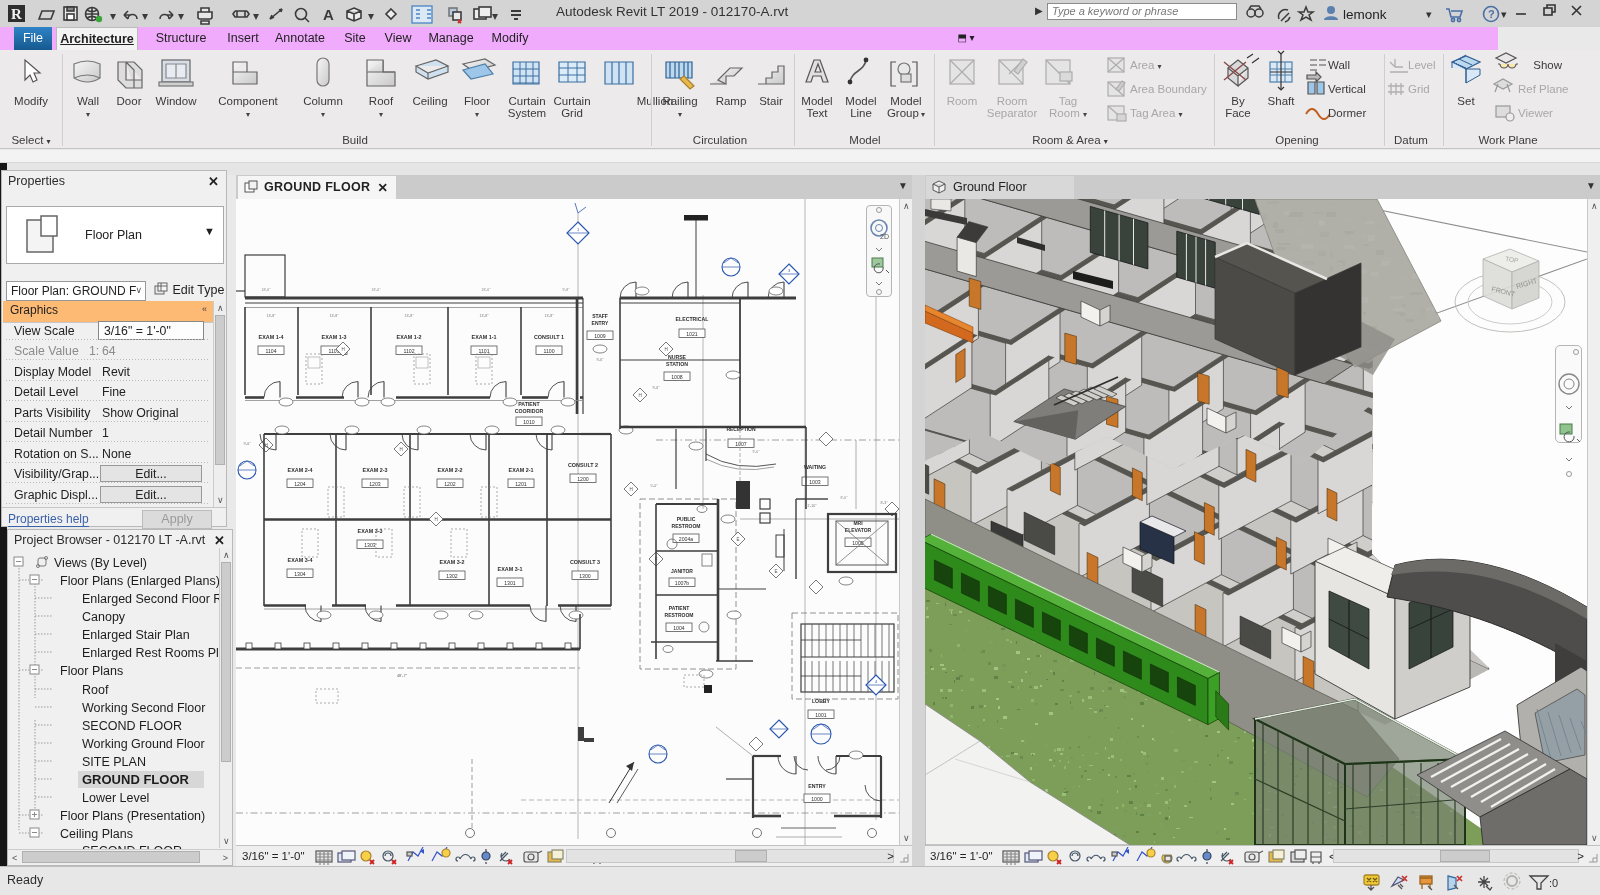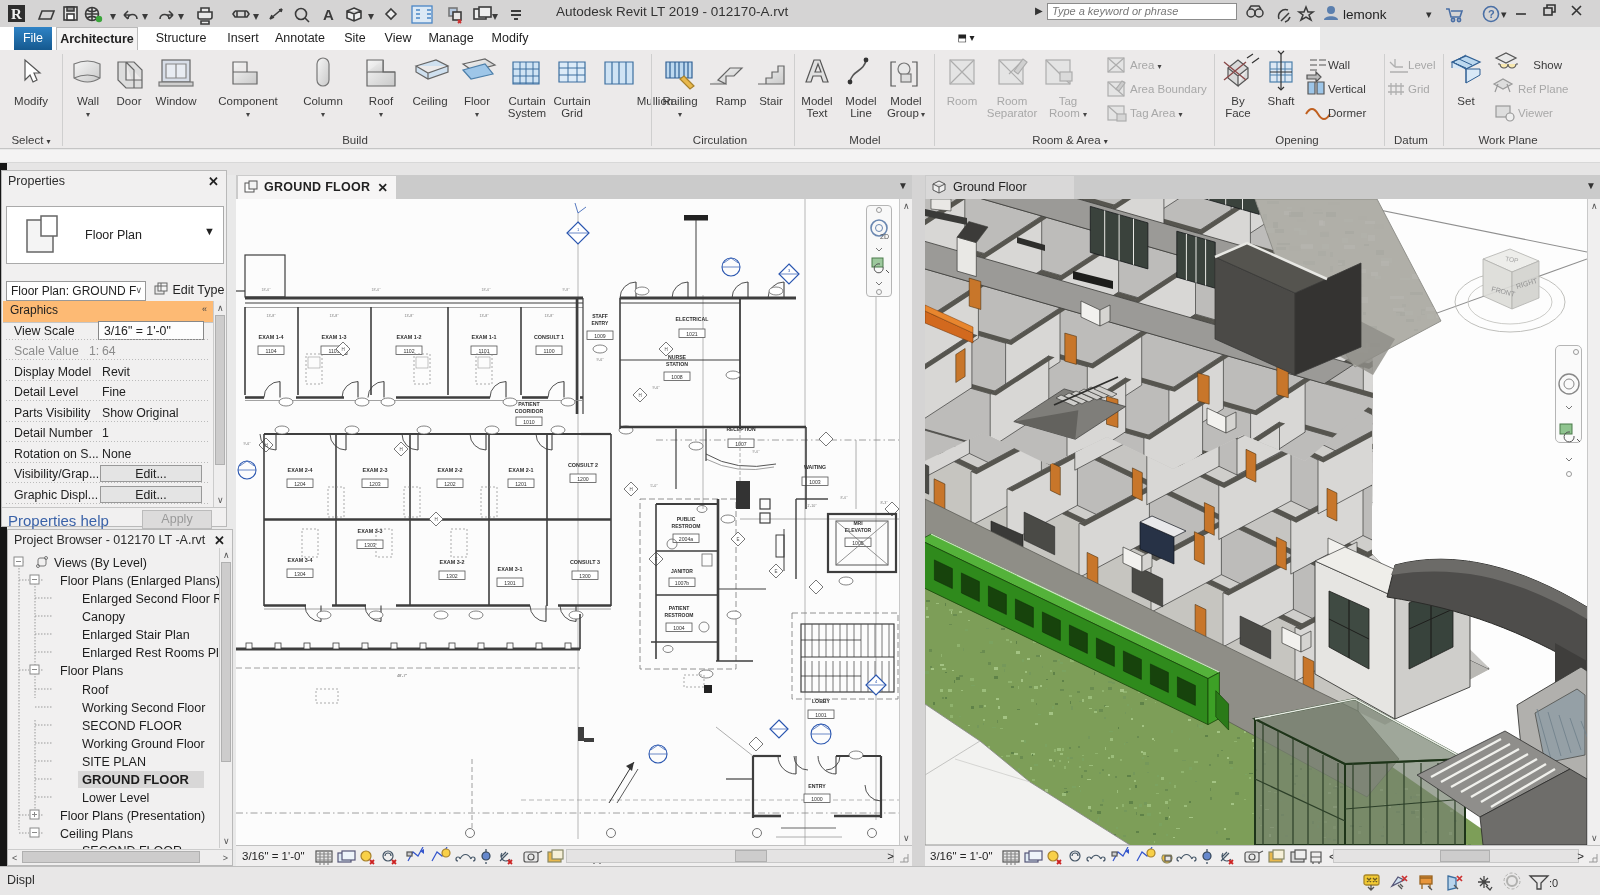--- a/index.html
+++ b/index.html
@@ -5,24 +5,24 @@
   * { margin:0; padding:0; box-sizing:border-box; }
   html,body { width:1600px; height:895px; overflow:hidden; font-family:"Liberation Sans", sans-serif; }
   body { position:relative; background:#e9e9e9; }
   .abs { position:absolute; }
   
   #titlebar { left:0; top:0; width:1600px; height:27px; background:#d5d4d4; }
   #titlebar .ic { position:absolute; top:3px; }
   .ttl { position:absolute; top:4px; font-size:13.5px; color:#333; }
   #searchbox { position:absolute; left:1047px; top:3px; width:190px; height:17px; background:#fff; border:1px solid #8c8c8c; font-style:italic; color:#777; font-size:11px; padding-left:4px; line-height:15px;}
   
-  #tabrow { left:0; top:27px; width:1320px; height:23px; background:#ffffff; }
+  #tabrow { left:0; top:27px; width:1498px; height:23px; background:#f0abfc; }
   .rtab { position:absolute; top:0; height:23px; font-size:12.5px; color:#222; text-align:center; line-height:22px; }
   #filetab { left:14px; width:38px; background:linear-gradient(#2f83c6,#15598f); color:#fff; }
-  #archtab { left:56px; width:82px; background:#f4f3f3; border:1px solid #bbb; border-bottom:none; font-weight:bold;}
+  #archtab { left:56px; width:82px; background:#f4f3f3; border:1px solid #bbb; border-bottom:none; font-weight:bold;text-decoration:underline;}
   
   #ribbon { left:0; top:50px; width:1600px; height:99px; background:#eceaea; border-bottom:1px solid #c5c5c5; }
   .rsep { position:absolute; top:4px; width:1px; height:92px; background:#cfcfcf; }
   .rlbl { position:absolute; top:84px; font-size:11.5px; color:#3c3c3c; text-align:center; }
   .rbtn { position:absolute; font-size:11.5px; color:#3a3a3a; text-align:center; }
   .rbtn.gray { color:#a8a8a8; }
   .dda { font-size:8px; color:#444; line-height:5px;}
   #belowrib1 { left:0; top:150px; width:1600px; height:13px; background:#f4f3f3; border-bottom:1px solid #d8d8d8;}
   #belowrib2 { left:0; top:163px; width:1600px; height:12px; background:#e6e5e5; }
   
@@ -344,21 +344,21 @@
  <div class="dotline" style="top:168px"></div>
     <div class="dotline" style="top:188px"></div>
  <div class="dotline" style="top:209px"></div>
     <div class="dotline" style="top:229px"></div>
  <div class="dotline" style="top:250px"></div>
     <div class="dotline" style="top:270px"></div>
  <div class="dotline" style="top:291px"></div>
     <div class="dotline" style="top:311px"></div>
  <div class="dotline" style="top:332px"></div>
  <div class="abs" style="left:0;top:336px;width:224px;height:23px;border-top:1px solid #c6c6c6;">
-  <span class="abs" style="left:6px;top:4px;font-size:15px;color:#3a62a8;border-bottom:1px solid #3a62a8;">Properties help</span>
+  <span class="abs" style="left:6px;top:4px;font-size:12px;color:#3a62a8;border-bottom:1px solid #3a62a8;">Properties help</span>
   <div class="abs" style="left:140px;top:2px;width:70px;height:19px;background:#dcdbdb;border:1px solid #bbb;color:#9a9a9a;font-size:12.5px;text-align:center;padding-top:1px;">Apply</div>
  </div>
 
  <div class="abs" style="right:0px;top:130px;width:13px;height:206px;background:#efeeee;border-left:1px solid #ccc;">
   <div class="arrowfont abs" style="top:2px;left:3px;">∧</div>
   <div class="sb-thumb abs" style="top:14px;left:1px;width:10px;height:150px;"></div>
   <div class="arrowfont abs" style="bottom:2px;left:3px;">∨</div>
  </div>
 </div>
 <div id="pbrowser" class="abs">
@@ -414,21 +414,21 @@
   <div class="arrowfont abs" style="bottom:2px;left:3px;">∨</div>
  </div>
 
  <div class="abs" style="left:0;bottom:0px;width:224px;height:16px;background:#efeeee;border-top:1px solid #ccc;">
   <div class="arrowfont abs" style="left:4px;top:3px;">&lt;</div>
   <div class="sb-thumb abs" style="left:14px;top:1px;width:178px;height:12px;"></div>
   <div class="arrowfont abs" style="right:4px;top:3px;">&gt;</div>
  </div>
 </div>
 <div id="statusbar" class="abs">
- <span class="abs" style="left:7px;top:6px;">Displ</span>
+ <span class="abs" style="left:7px;top:6px;">Ready</span>
  <svg class="abs" style="left:1362px;top:3px" width="200" height="24" viewBox="0 0 200 24">
   <g stroke-width="1.3">
    <rect x="2" y="5" width="15" height="10" rx="2" fill="#f0c832" stroke="#a8872a"></rect>
         <path d="M5 8 l4 4 m0 -4 l-4 4 M11 8 l4 4 m0 -4 l-4 4" stroke="#6a5a20"></path>
         <path d="M9 15 v4 m-3 -2 l3 3 l3 -3" stroke="#555" fill="none"></path>
    <path d="M30 16 l6 -9 l6 3 l-12 6 z" fill="#cfe0ef" stroke="#557"></path>
         <path d="M40 6 l5 5 m0 -5 l-5 5" stroke="#c33" stroke-width="1.7"></path>
         <path d="M36 15 l4 4 m-2 -5 l3 3" stroke="#555"></path>
    <rect x="58" y="6" width="12" height="8" fill="#e8963c" stroke="#9a6420"></rect>
         <path d="M60 14 v5 m8 -5 v5 m-10 -11 h12" stroke="#9a6420"></path>

